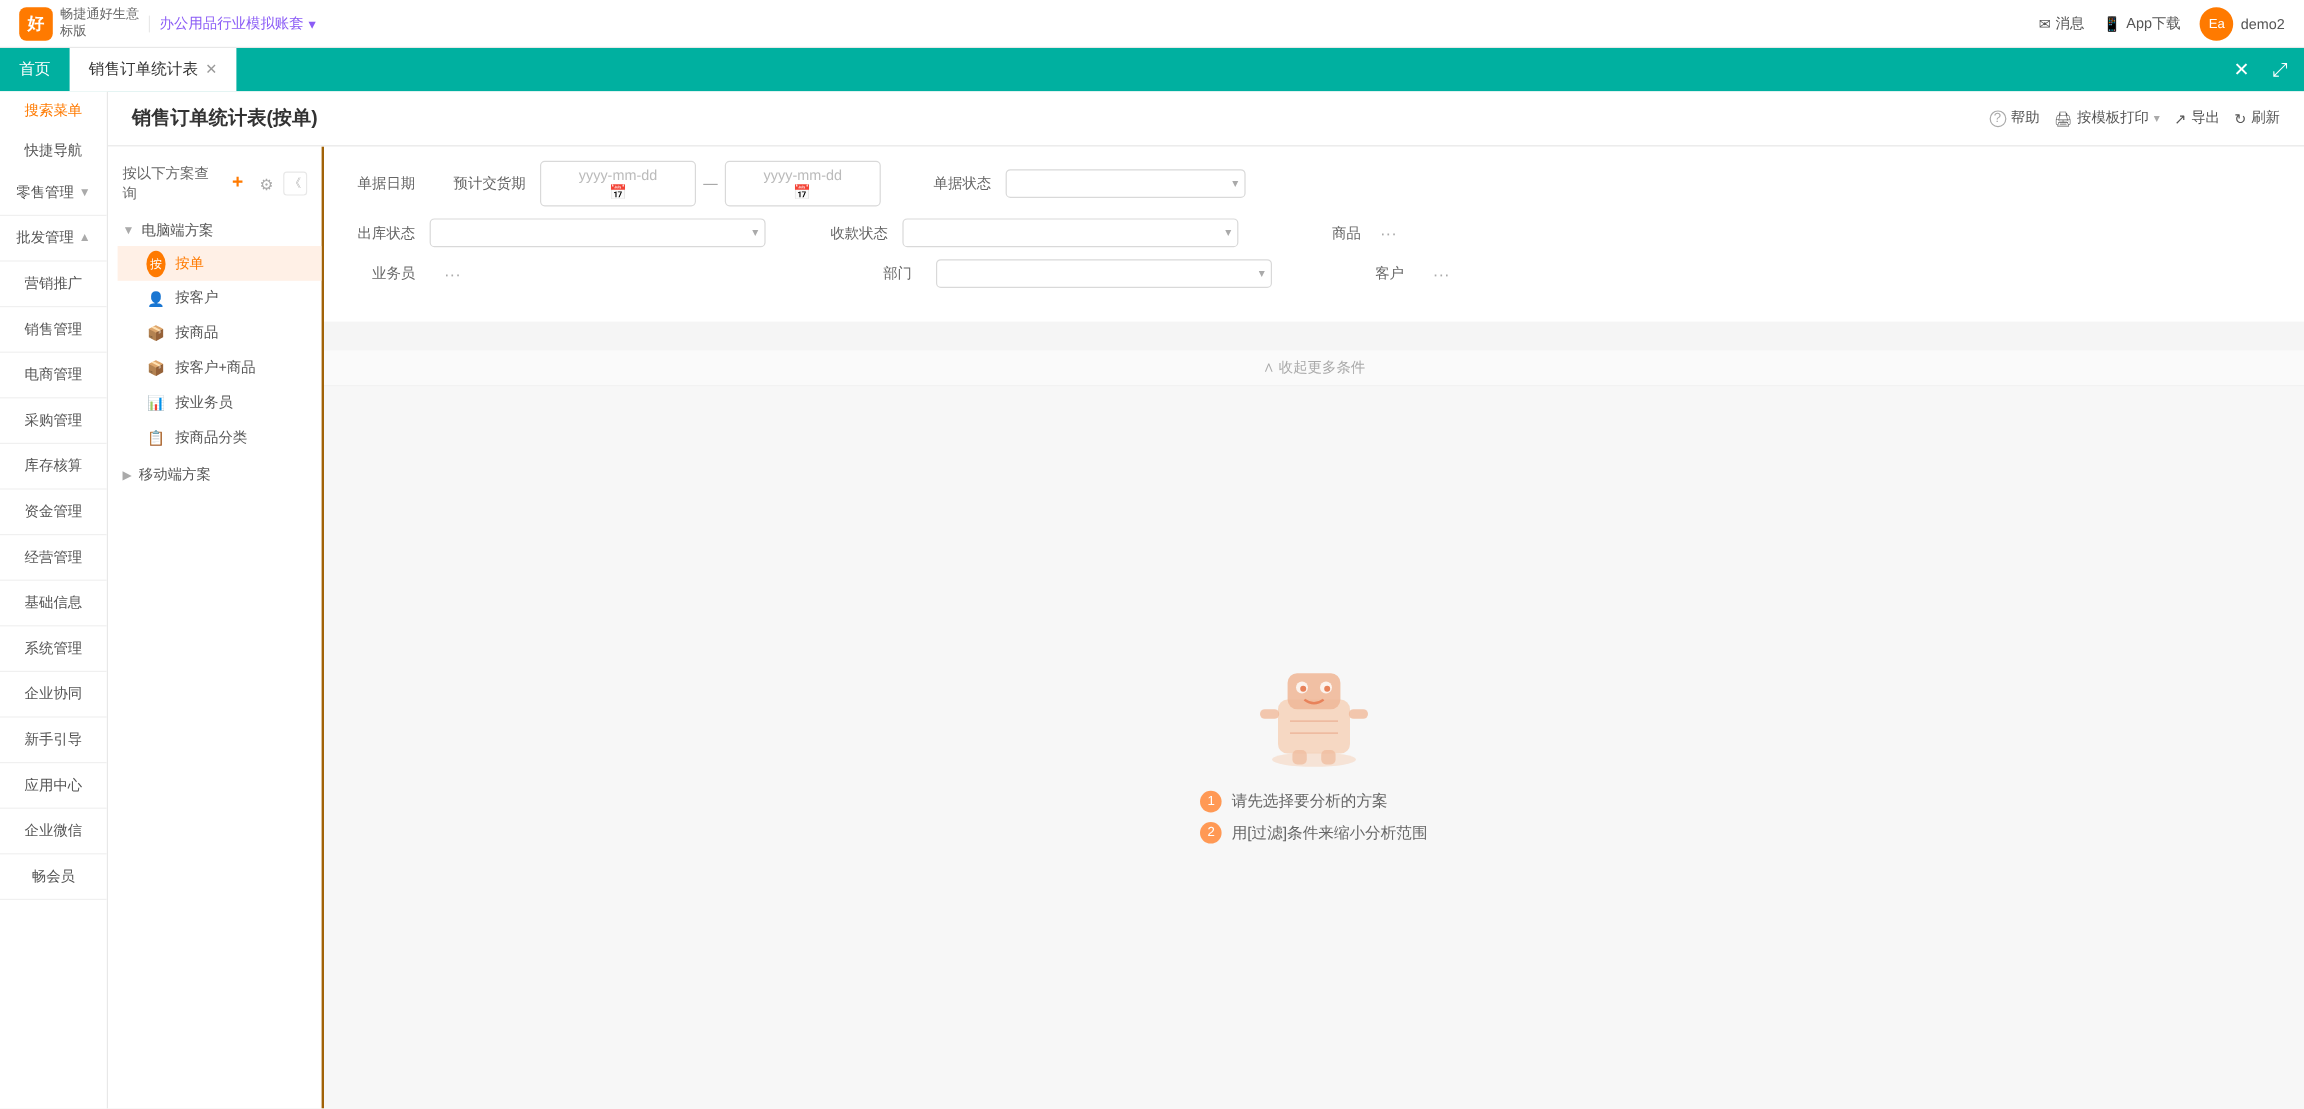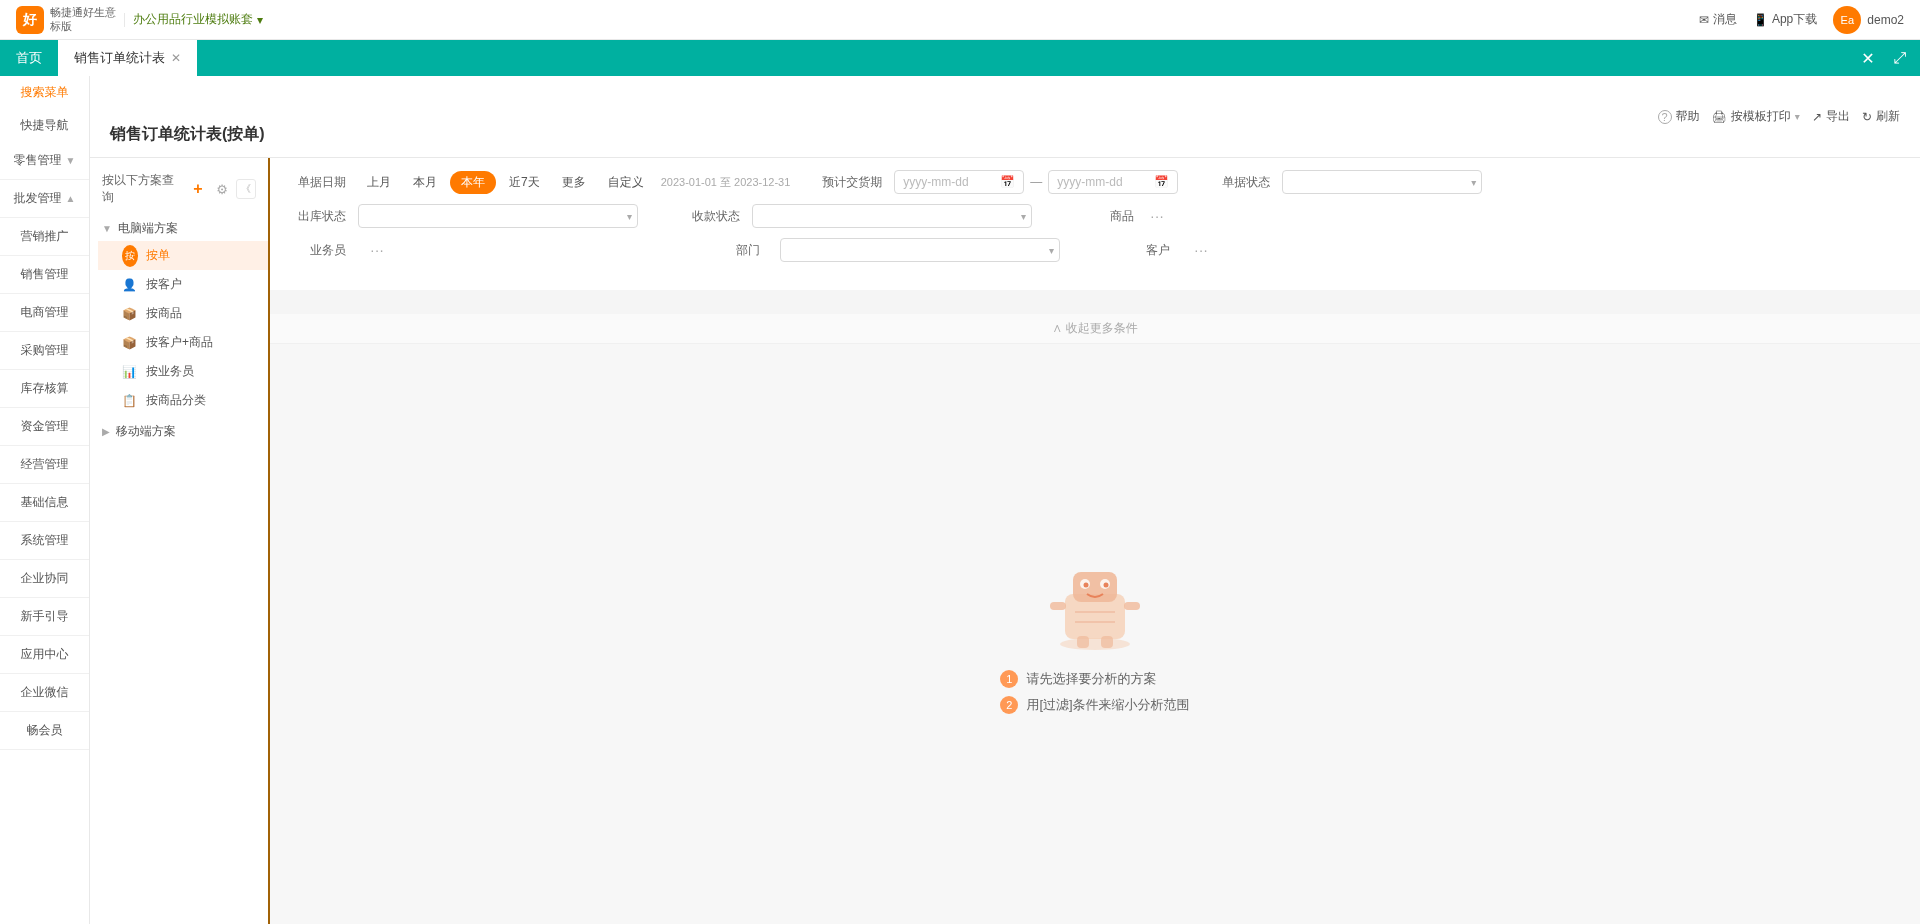--- a/index.html
+++ b/index.html
@@ -12,21 +12,21 @@
       display: flex;
       align-items: center;
       padding: 0 16px;
       border-bottom: 1px solid #e8e8e8;
       justify-content: space-between;
     }
     .top-bar-left { display: flex; align-items: center; gap: 8px; }
     .logo-area { display: flex; align-items: center; gap: 6px; }
     .logo-icon { width: 28px; height: 28px; background: #ff7a00; border-radius: 6px; display: flex; align-items: center; justify-content: center; color: #fff; font-size: 14px; font-weight: bold; }
     .logo-text { font-size: 11px; color: #666; line-height: 1.2; }
-    .breadcrumb-area { display: flex; align-items: center; gap: 4px; color: #4d7c0f; font-size: 12px; }
+    .breadcrumb-area { display: flex; align-items: center; gap: 4px; color: #8b5cf6; font-size: 12px; }
     .top-bar-right { display: flex; align-items: center; gap: 16px; }
     .top-action { display: flex; align-items: center; gap: 4px; color: #555; font-size: 12px; cursor: pointer; }
     .user-avatar { width: 28px; height: 28px; border-radius: 50%; background: #ff7a00; display: flex; align-items: center; justify-content: center; color: #fff; font-size: 11px; }
 
     
     .tab-bar {
       height: 36px;
       background: #00b0a0;
       display: flex;
       align-items: center;
@@ -79,21 +79,21 @@
 
     
     .page-header {
       background: #fff;
       padding: 12px 20px 0 20px;
       border-bottom: 1px solid #e8e8e8;
       display: flex;
       align-items: center;
       justify-content: space-between;
     }
-    .page-title { font-size: 16px; font-weight: bold; color: #333; padding-bottom: 12px; margin-top: 36px; }
+    .page-title { font-size: 16px; font-weight: bold; color: #333; padding-bottom: 12px; }
     .page-actions { display: flex; align-items: center; gap: 12px; padding-bottom: 12px; }
     .page-action-btn {
       display: flex; align-items: center; gap: 4px; font-size: 12px; color: #555; cursor: pointer;
     }
 
     
     .content-panel { display: flex; flex: 1; overflow: hidden; }
 
     
     .scheme-panel {
@@ -174,20 +174,21 @@
       border: 1px solid #d9d9d9;
       border-radius: 4px;
       padding: 4px 8px;
       font-size: 12px;
       color: #bbb;
       min-width: 130px;
       display: flex;
       align-items: center;
       justify-content: space-between;
       cursor: pointer;
+      flex-direction: column;
     }
     .date-divider { color: #999; font-size: 12px; }
     .filter-ellipsis { color: #aaa; font-size: 14px; cursor: pointer; }
 
     .collapse-bar {
       text-align: center;
       padding: 6px;
       font-size: 12px;
       color: #aaa;
       cursor: pointer;
@@ -435,29 +436,20 @@
       </div>
 
       <div class="query-area">
 
         <div style="background:#fff; display:flex;">
           <div style="flex:1; padding:12px 16px;">
 
             <div class="filter-row">
 
               <span class="filter-label">单据日期</span>
-              <div class="filter-date-group">
-                <span class="date-btn">上月</span>
-                <span class="date-btn">本月</span>
-                <span class="date-btn active">本年</span>
-                <span class="date-btn">近7天</span>
-                <span class="date-btn">更多</span>
-                <span class="date-btn">自定义</span>
-                <span class="date-range-text">2023-01-01 至 2023-12-31</span>
-              </div>
 
               <span class="filter-label" style="margin-left:20px;">预计交货期</span>
               <div class="filter-date-input-wrap">
                 <div class="date-input-box">
                   <span style="color:#bbb;font-size:12px;">yyyy-mm-dd</span>
                   <span style="color:#d9d9d9;font-size:12px;">📅</span>
                 </div>
                 <span class="date-divider">—</span>
                 <div class="date-input-box">
                   <span style="color:#bbb;font-size:12px;">yyyy-mm-dd</span>

